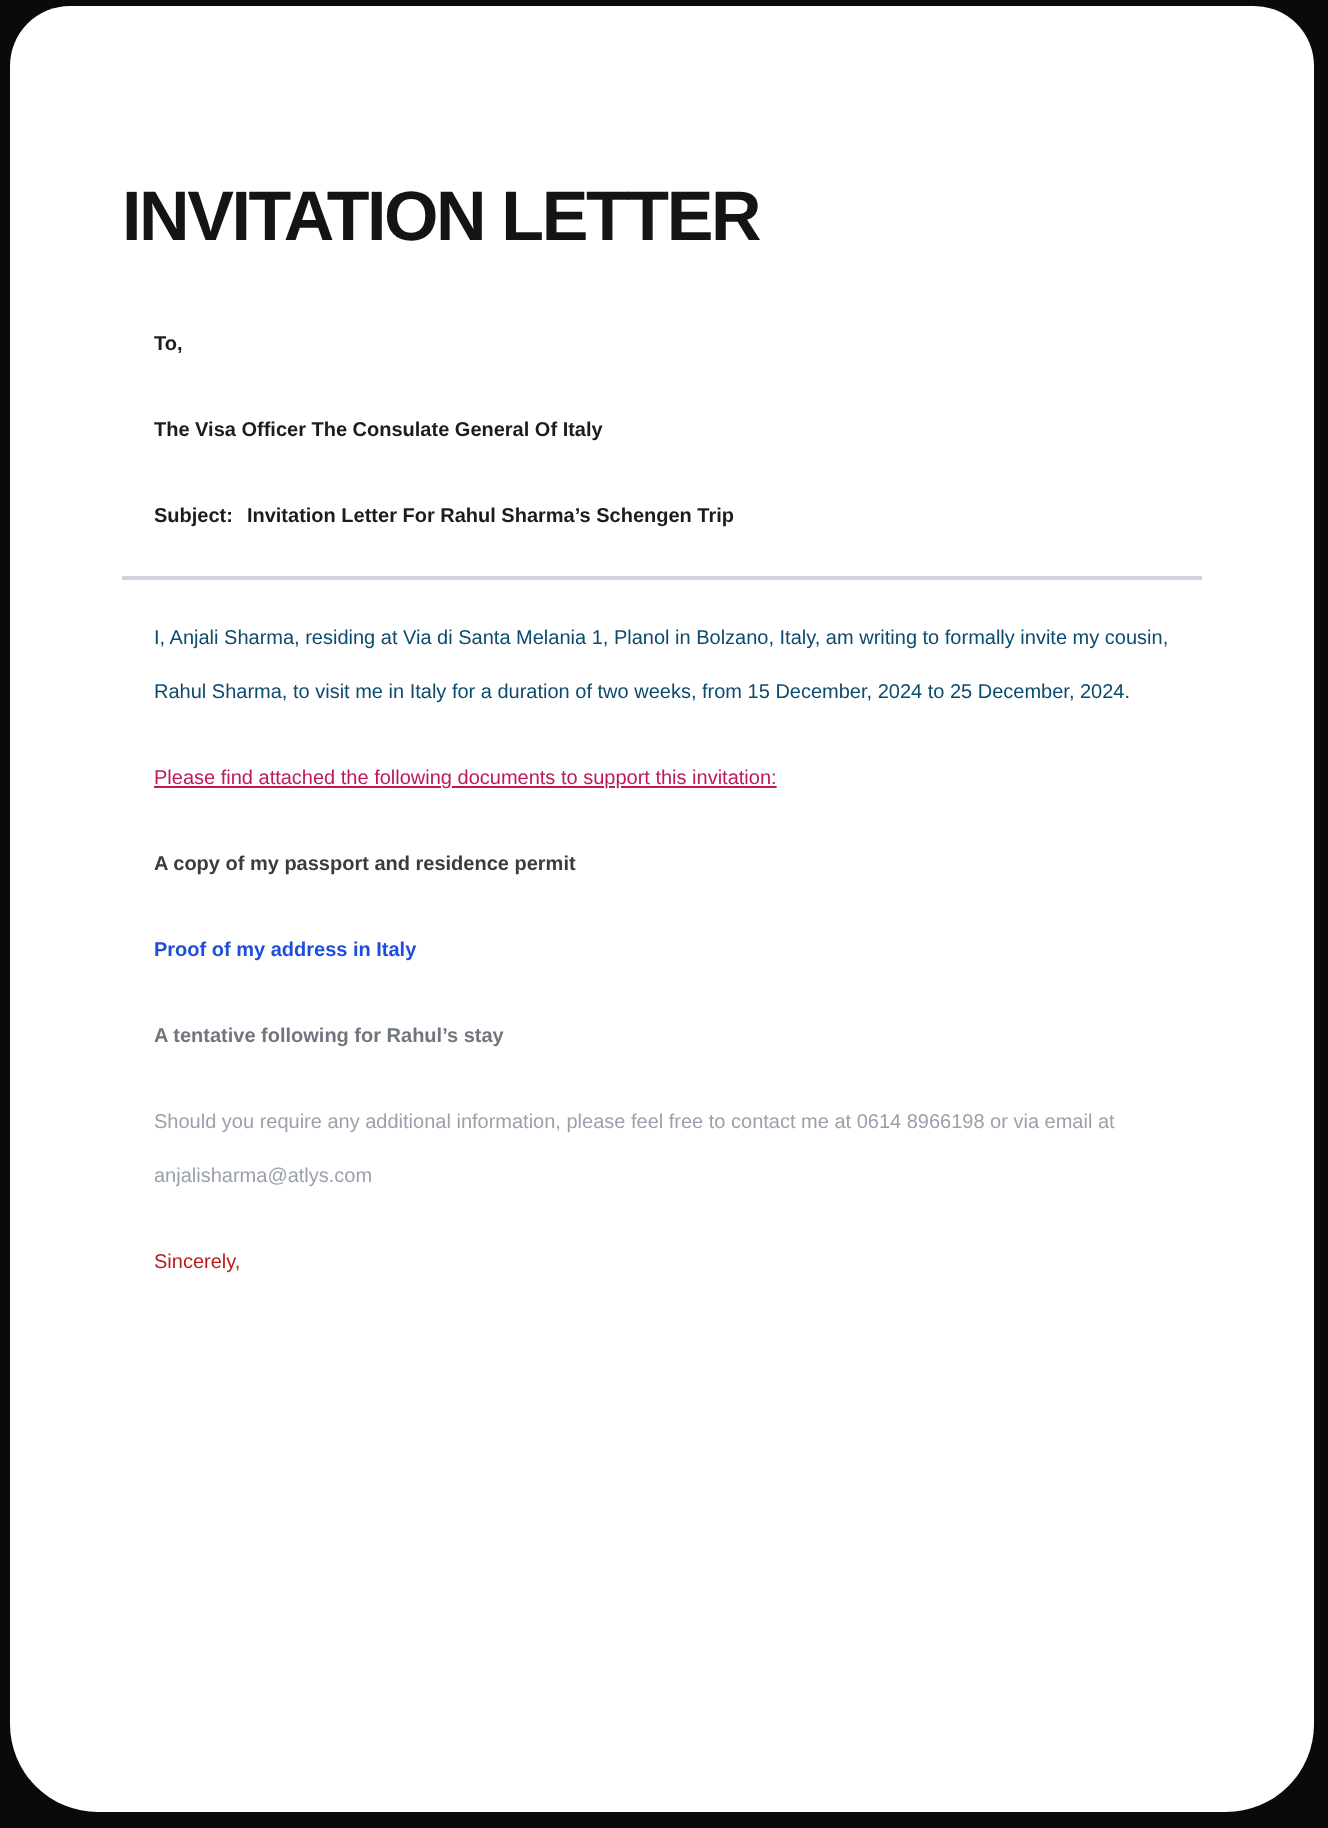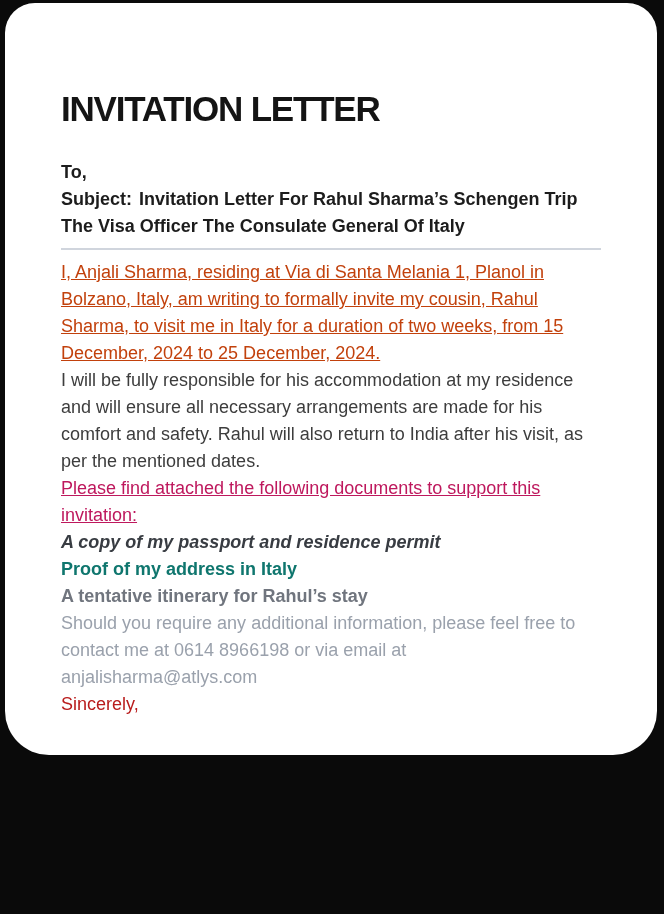--- a/index.html
+++ b/index.html
@@ -10,86 +10,85 @@
     height: 914px;
     background: #0a0a0a;
     overflow: hidden;
     font-family: "Liberation Sans", "DejaVu Sans", sans-serif;
   }
   .page {
     position: absolute;
     left: 5px;
     top: 3px;
     width: 652px;
-    height: 752px;
+    height: 903px;
     background: #ffffff;
     border-radius: 30px 30px 44px 44px;
     padding: 88px 56px 0 56px;
   }
   .letter-title {
     margin: 0 0 32px 0;
     font-size: 35px;
     line-height: 36px;
     font-weight: 700;
     letter-spacing: -1.2px;
     color: #141414;
   }
   p {
-    margin: 0;
-    font-size: 18px;
+    margin: 16px;
+    font-size: 10px;
     line-height: 27px;
     color: #333333;
   }
   .bold { font-weight: 700; }
   .head p { color: #1c1c1c; }
   .subject-label { margin-right: 7px; }
   hr.divider {
     border: none;
     height: 2px;
     background: #d0d5dd;
     margin: 8px 0 9px 0;
   }
   .greeting { color: #1c1c1c; }
-  .para-1, .para-2 { color: #c2410c; text-decoration: underline; }
+  .para-1, .para-2 { color: #0c4a6e; }
   .para-3 { color: #3d3d3d; }
   .attachments-intro { color: #be185d; text-decoration: underline; }
-  .attachment-1 { color: #383c42; font-style: italic; }
-  .attachment-2 { color: #0f766e; }
+  .attachment-1 { color: #383c42; }
+  .attachment-2 { color: #1d4ed8; }
   .attachment-3 { color: #70757e; }
   .contact { color: #9aa1ac; }
   .thanks { color: #bfc4cc; }
   .closing { color: #b91c1c; }
 </style>
 </head>
 <body>
 
 <div class="page">
 
   <h1 class="letter-title">INVITATION LETTER</h1>
 
   <div class="head">
     <p class="bold">To,</p>
+    <p class="bold">The Visa Officer The Consulate General Of Italy</p>
     <p class="bold">
       <span class="subject-label">Subject:</span><span>Invitation Letter For Rahul Sharma’s Schengen Trip</span>
     </p>
-    <p class="bold">The Visa Officer The Consulate General Of Italy</p>
   </div>
 
   <hr class="divider">
 
   <div class="letter-body">
 
     <p class="para-1">I, Anjali Sharma, residing at Via di Santa Melania 1, Planol in Bolzano, Italy, am writing to formally invite my cousin, Rahul Sharma, to visit me in Italy for a duration of two weeks, from 15 December, 2024 to 25 December, 2024.</p>
-    <p class="para-3">I will be fully responsible for his accommodation at my residence and will ensure all necessary arrangements are made for his comfort and safety. Rahul will also return to India after his visit, as per the mentioned dates.</p>
 
     <p class="attachments-intro">Please find attached the following documents to support this invitation:</p>
 
     <p class="bold attachment-1">A copy of my passport and residence permit</p>
     <p class="bold attachment-2">Proof of my address in Italy</p>
-    <p class="bold attachment-3">A tentative itinerary for Rahul’s stay</p>
+    <p class="bold attachment-3">A tentative following for Rahul’s stay</p>
 
     <p class="contact">Should you require any additional information, please feel free to contact me at 0614 8966198 or via email at anjalisharma@atlys.com</p>
 
 
     <p class="closing">Sincerely,</p>
   </div>
 
 </div>
 
 </body></html>

